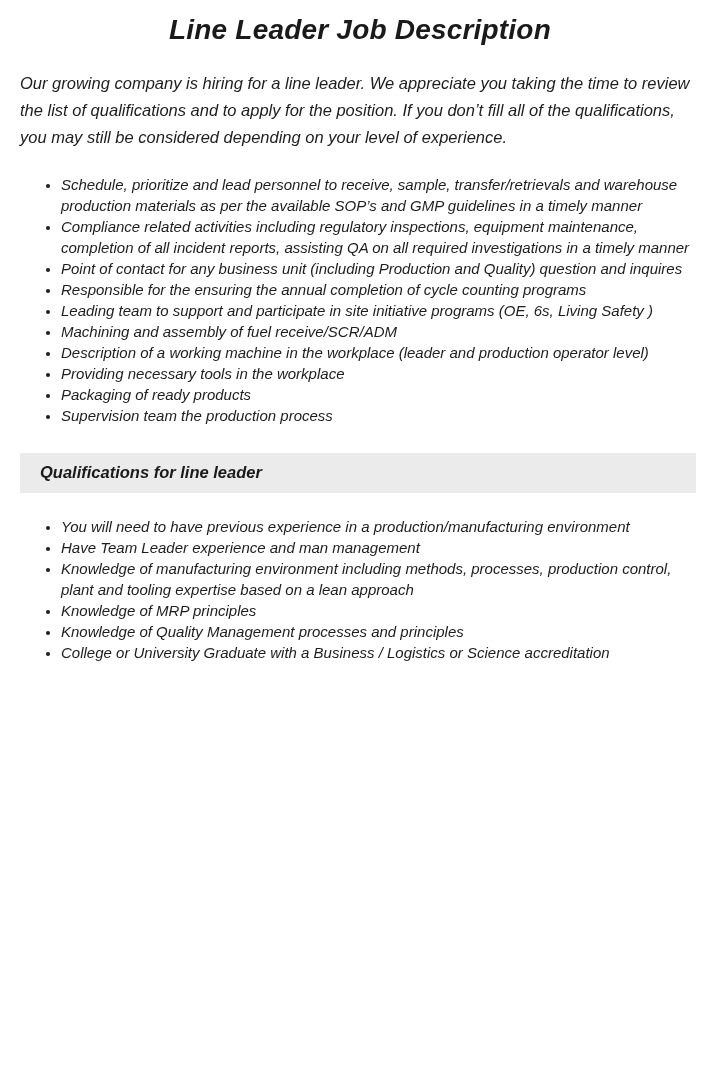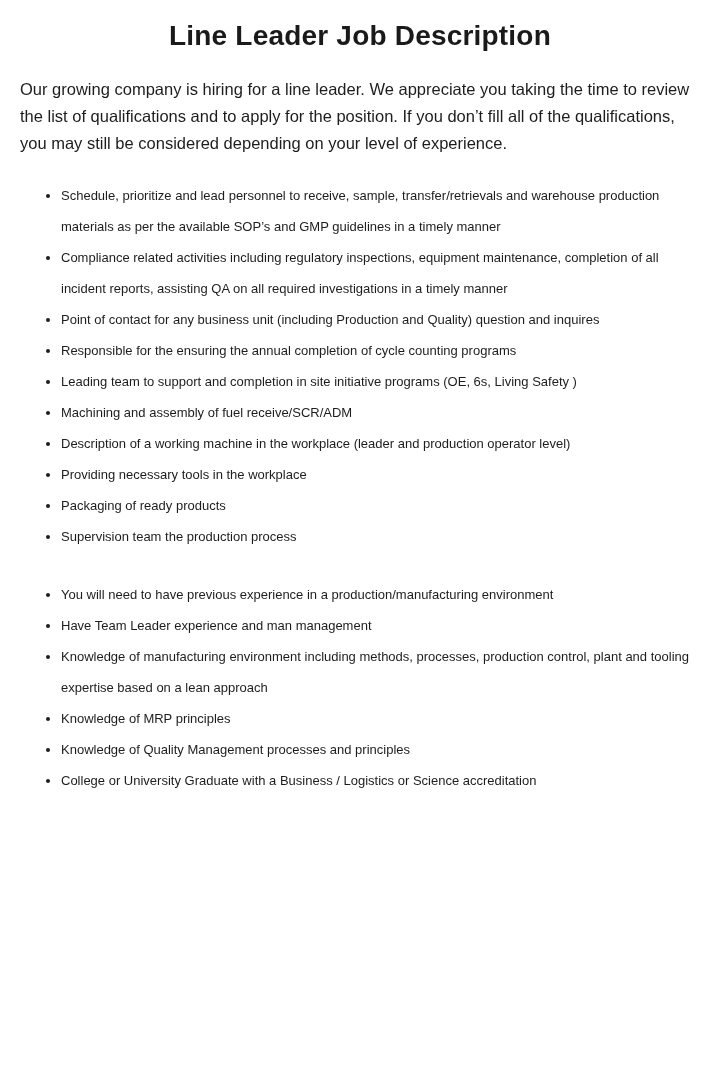--- a/index.html
+++ b/index.html
@@ -9,21 +9,22 @@
     background: #ffffff;
   }
   body {
     font-family: "Liberation Sans", "DejaVu Sans", sans-serif;
     color: #1d1d1d;
     width: 720px;
   }
   .page {
     width: 720px;
     min-height: 1079px;
-    padding: 14px 0 10px 0;
+    padding: 8px 0 10px 0;
+    font-style: italic;
   }
   .page-title {
     font-size: 28px;
     font-weight: 700;
     text-align: center;
     margin: 6px 20px 24px 20px;
     letter-spacing: 0.2px;
     color: #1a1a1a;
   }
   .intro {
@@ -34,22 +35,22 @@
   .section-header {
     margin: 19px 24px 0 20px;
     padding: 10px 20px 11px 20px;
     font-size: 16.5px;
     font-weight: 700;
     color: #1a1a1a;
   }
   ul.bullet-list {
     margin: 23px 25px 27px 20px;
     padding-left: 41px;
-    font-size: 13px;
-    line-height: 31px;
+    font-size: 15px;
+    line-height: 21px;
   }
   ul.bullet-list li {
     margin: 0;
     padding: 0;
   }
   ul.bullet-list li::marker {
     font-size: 14px;
   }
 </style>
 </head>
@@ -60,28 +61,29 @@
   <h1 class="page-title">Line Leader Job Description</h1>
 
   <p class="intro">Our growing company is hiring for a line leader. We appreciate you taking the time to review the list of qualifications and to apply for the position. If you don’t fill all of the qualifications, you may still be considered depending on your level of experience.</p>
 
 
   <ul class="bullet-list">
       <li>Schedule, prioritize and lead personnel to receive, sample, transfer/retrievals and warehouse production materials as per the available SOP’s and GMP guidelines in a timely manner</li>
       <li>Compliance related activities including regulatory inspections, equipment maintenance, completion of all incident reports, assisting QA on all required investigations in a timely manner</li>
       <li>Point of contact for any business unit (including Production and Quality) question and inquires</li>
       <li>Responsible for the ensuring the annual completion of cycle counting programs</li>
-      <li>Leading team to support and completion in site initiative programs (OE, 6s, Living Safety )</li>
+      <li>Leading team to support and participate in site initiative programs (OE, 6s, Living Safety )</li>
       <li>Machining and assembly of fuel receive/SCR/ADM</li>
       <li>Description of a working machine in the workplace (leader and production operator level)</li>
       <li>Providing necessary tools in the workplace</li>
       <li>Packaging of ready products</li>
       <li>Supervision team the production process</li>
     </ul>
 
+  <div class="section-header" style="background-color: rgb(235, 235, 235);">Qualifications for line leader</div>
 
   <ul class="bullet-list">
       <li>You will need to have previous experience in a production/manufacturing environment</li>
       <li>Have Team Leader experience and man management</li>
       <li>Knowledge of manufacturing environment including methods, processes, production control, plant and tooling expertise based on a lean approach</li>
       <li>Knowledge of MRP principles</li>
       <li>Knowledge of Quality Management processes and principles</li>
       <li>College or University Graduate with a Business / Logistics or Science accreditation</li>
     </ul>
 

